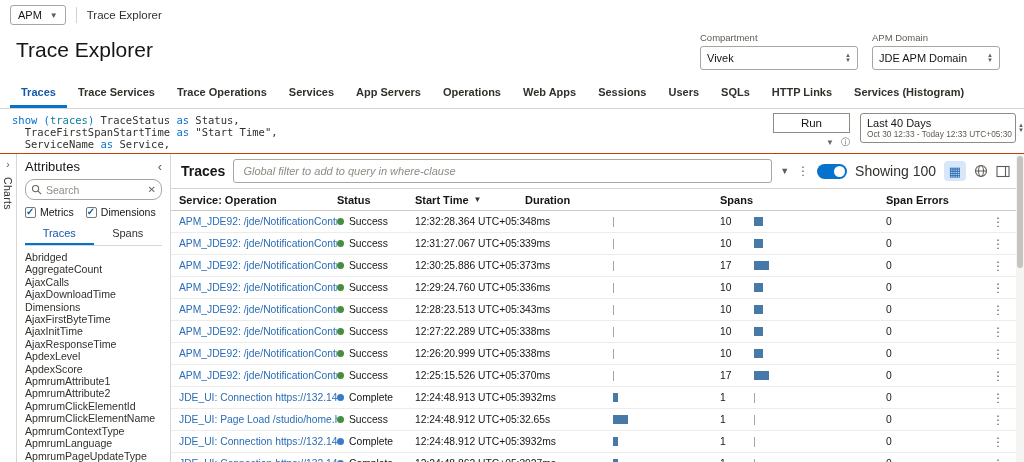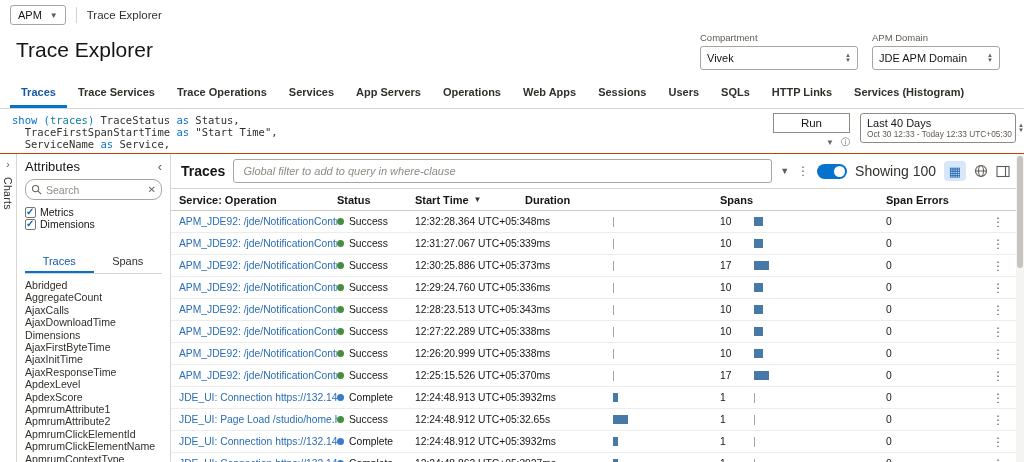--- a/index.html
+++ b/index.html
@@ -51,21 +51,21 @@
 
   
   .attrs { width:154px; border-right:1px solid #d9d6d1; padding:5px 8px 0 8px; display:flex; flex-direction:column; overflow:hidden; }
   .attrs-head { display:flex; justify-content:space-between; align-items:center; margin-bottom:5px;gap:44px; }
   .attrs-title { font-size:13px; color:#161513; }
   .collapse-chev { font-size:13px; color:#5f5b56; cursor:pointer; line-height:10px; }
   .search-box { border:1px solid #aaa59e; border-radius:9px; height:21px; display:flex; align-items:center; gap:4px; padding:0 5px; margin-bottom:6px; }
   .search-box input { border:none; outline:none; flex:1; min-width:0; font-size:10.5px; font-family:inherit; color:#33302c; }
   .search-box input::placeholder { color:#8f8a84; }
   .search-clear { font-size:10px; color:#6b6762; cursor:pointer; }
-  .filters { display:flex; gap:0; margin-bottom:22px;flex-direction:column; }
+  .filters { display:flex; gap:12px; margin-bottom:6px; }
   .filter-item { display:flex; align-items:center; gap:4px; font-size:10.5px; cursor:pointer; }
   .cbx { width:11px; height:11px; border:1px solid #767676; border-radius:2px; position:relative; background:#fff; }
   .cbx.active::after { content:"✓"; position:absolute; top:-2px; left:0px; font-size:10px; color:#0b5ea8; font-weight:700; }
   .side-tabs { display:flex; border-bottom:1px solid #d9d6d1; margin-bottom:5px; }
   .side-tab { flex:1; text-align:center; font-size:11px; padding:3px 0 4px 0; color:#33302c; border-bottom:2px solid transparent; cursor:pointer; }
   .side-tab.active { color:#1558a8; border-bottom-color:#0572ce; }
   .attr-list { overflow:hidden; flex:1; }
   .attr-item { font-size:10.6px; line-height:12.4px; color:#33302c; white-space:nowrap; overflow:hidden; cursor:pointer; }
 
   

